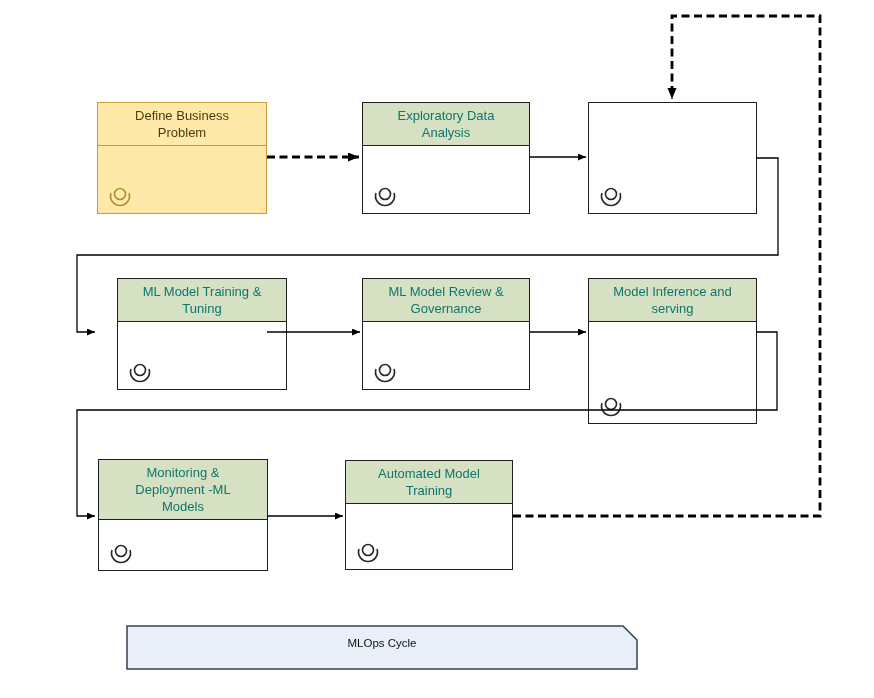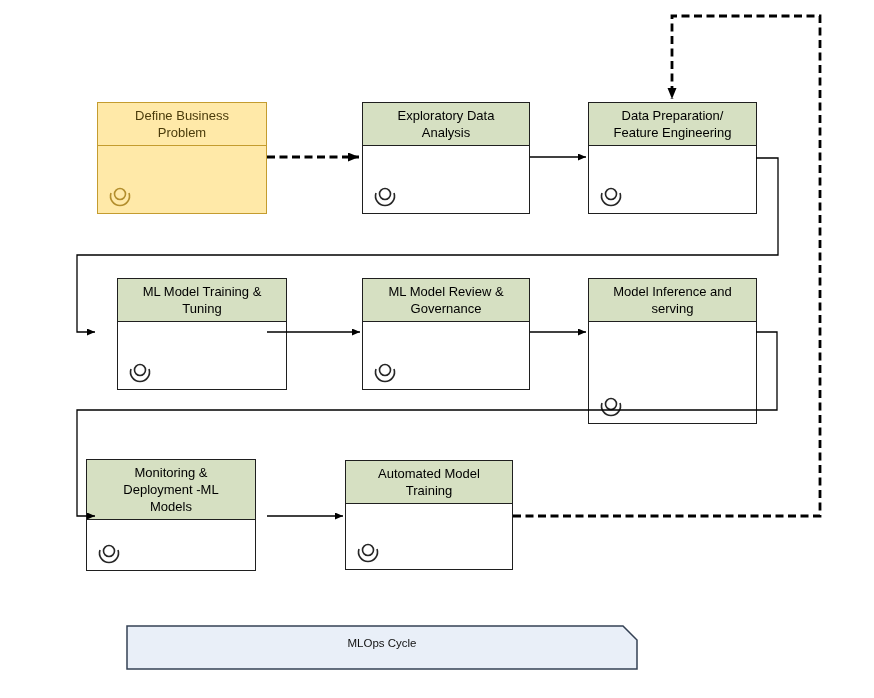--- a/index.html
+++ b/index.html
@@ -6,21 +6,21 @@
   .canvas{
     position:relative;width:874px;height:698px;background:#ffffff;
     font-family:"Liberation Sans","DejaVu Sans",sans-serif;overflow:hidden;
   }
   .node{
     position:absolute;box-sizing:border-box;display:flex;flex-direction:column;
     border:1.4px solid #1f1f1f;background:#ffffff;z-index:2;
   }
   .node-header{
     box-sizing:border-box;border-bottom:1.4px solid #1f1f1f;background:#d6e0c2;
-    font-size:13px;line-height:17px;color:#000000;text-align:center;
+    font-size:13px;line-height:17px;color:#0f766e;text-align:center;
     padding:4px 2px;white-space:pre-line;flex:0 0 auto;
   }
   .node-body{position:relative;flex:1 1 auto;background:#ffffff;}
   .node-icon{position:absolute;left:9px;bottom:5px;width:26px;height:22px;}
   .node-icon circle,.node-icon path{fill:none;stroke:#262626;stroke-width:1.6;}
   
   .node.start{border:1.6px solid #c49c2f;background:#ffe9a8;}
   .node.start .node-header{background:#ffe9a8;border-bottom:1.2px solid #c49c2f;color:#4a3b0b;}
   .node.start .node-body{background:#ffe9a8;}
   .node.start .node-icon circle,.node.start .node-icon path{stroke:#b38e2d;}
@@ -56,22 +56,20 @@
 Analysis</div>
     <div class="node-body">
       <svg class="node-icon" viewBox="0 0 26 22">
         <circle cx="13" cy="8" r="5.5"></circle>
         <path d="M4,7 A9.5,9.5 0 1 0 22,7"></path>
       </svg>
     </div>
   </div>
 
   <div class="node" style="left:588px;top:102px;width:169px;height:112px;">
-    <div class="node-header">Data Preparation/
-Feature Engineering</div>
     <div class="node-body">
       <svg class="node-icon" viewBox="0 0 26 22">
         <circle cx="13" cy="8" r="5.5"></circle>
         <path d="M4,7 A9.5,9.5 0 1 0 22,7"></path>
       </svg>
     </div>
   </div>
 
   <div class="node" style="left:97px;top:278px;width:170px;height:112px;margin-left:20px;">
     <div class="node-header">ML Model Training &amp;
@@ -99,21 +97,21 @@
     <div class="node-header">Model Inference and
 serving</div>
     <div class="node-body">
       <svg class="node-icon" viewBox="0 0 26 22">
         <circle cx="13" cy="8" r="5.5"></circle>
         <path d="M4,7 A9.5,9.5 0 1 0 22,7"></path>
       </svg>
     </div>
   </div>
 
-  <div class="node" style="left:86px;top:459px;width:170px;height:112px;">
+  <div class="node" style="left:98px;top:459px;width:170px;height:112px;">
     <div class="node-header">Monitoring &amp;
 Deployment  -ML
 Models</div>
     <div class="node-body">
       <svg class="node-icon" viewBox="0 0 26 22">
         <circle cx="13" cy="8" r="5.5"></circle>
         <path d="M4,7 A9.5,9.5 0 1 0 22,7"></path>
       </svg>
     </div>
   </div>

